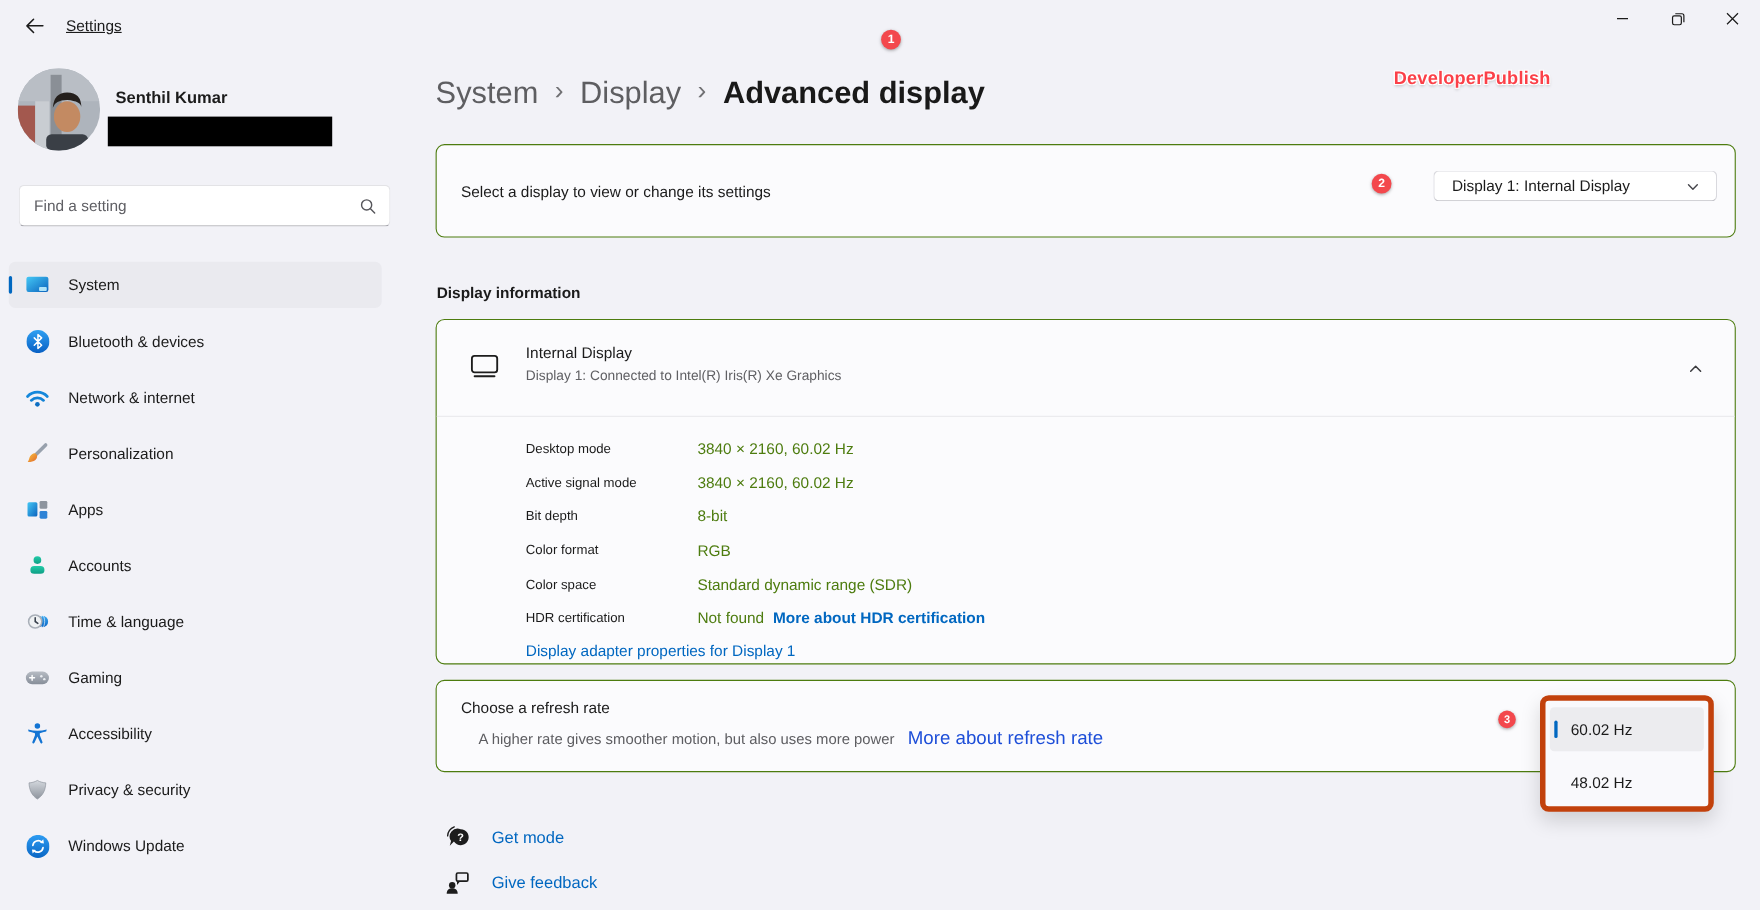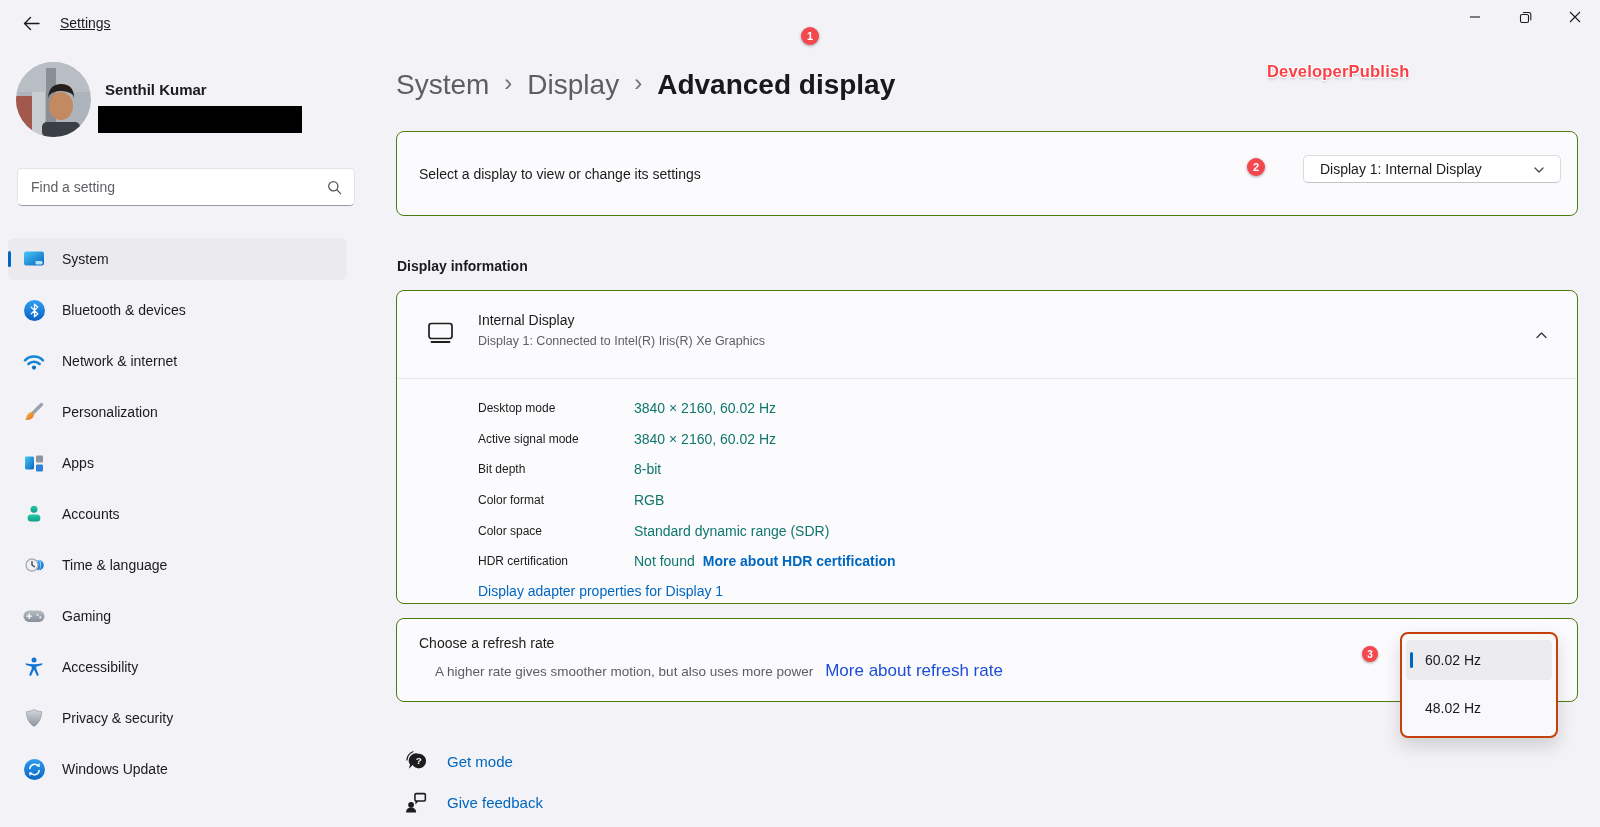--- a/index.html
+++ b/index.html
@@ -80,33 +80,33 @@
   .card-info { top:290px; height:314px; }
   .exp-header { position:absolute; left:0; top:0; right:0; height:87px; cursor:pointer; }
   .exp-icon { position:absolute; left:30px; top:30px; }
   .exp-title { position:absolute; left:81px; top:21px; font-size:14px; }
   .exp-sub { position:absolute; left:81px; top:43px; font-size:12.5px; color:#606064; }
   .exp-chev { position:absolute; right:26px; top:34px; width:20px; height:20px; display:flex; align-items:center; justify-content:center; cursor:pointer; }
   .divider { position:absolute; left:0; top:87px; right:0; height:1px; background:#E9E9ED; }
   .info-rows { position:absolute; left:81px; top:102px; right:24px; }
   .info-row { height:30.6px; display:flex; align-items:center; }
   .info-label { width:156px; font-size:12px; color:#1b1b1b; flex:none; }
-  .info-value { font-size:14px; color:#0f766e; }
+  .info-value { font-size:14px; color:#4d7c0f; }
   .inline-link { font-size:14px; color:#0067C0; font-weight:700; margin-left:8px; cursor:pointer; }
   .adapter-link { position:absolute; left:81px; top:292px; font-size:14px; color:#0067C0; cursor:pointer; }
 
   .card-refresh { top:618px; height:84px; }
   .rr-title { position:absolute; left:22px; top:16px; font-size:14px; }
   .rr-subrow { position:absolute; left:38px; top:42px; display:flex; align-items:center; }
   .rr-sub { font-size:13.5px; color:#5D5D61; }
   .rr-link { font-size:17px; color:#1d4ed8; font-weight:400; margin-left:12px; cursor:pointer; }
 
   .dropdown-panel {
     position:absolute; left:1400px; top:632px; width:158px; height:106px;
-    background:#F9F9FC; border:2px solid #c2410c; border-radius:8px;
+    background:#F9F9FC; border:5px solid #c2410c; border-radius:8px;
     box-shadow:0 8px 18px rgba(0,0,0,.15); z-index:20; padding:6px 4px;
   }
   .dd-option {
     position:relative; height:40px; border-radius:4px; display:flex; align-items:center;
     padding-left:19px; font-size:14px; cursor:pointer; margin-bottom:8px;
   }
   .dd-option.selected { background:#ECECEF; }
   .dd-option .pill {
     position:absolute; left:4px; top:12px; width:3px; height:16px;
     border-radius:2px; background:#0067C0; display:none;

